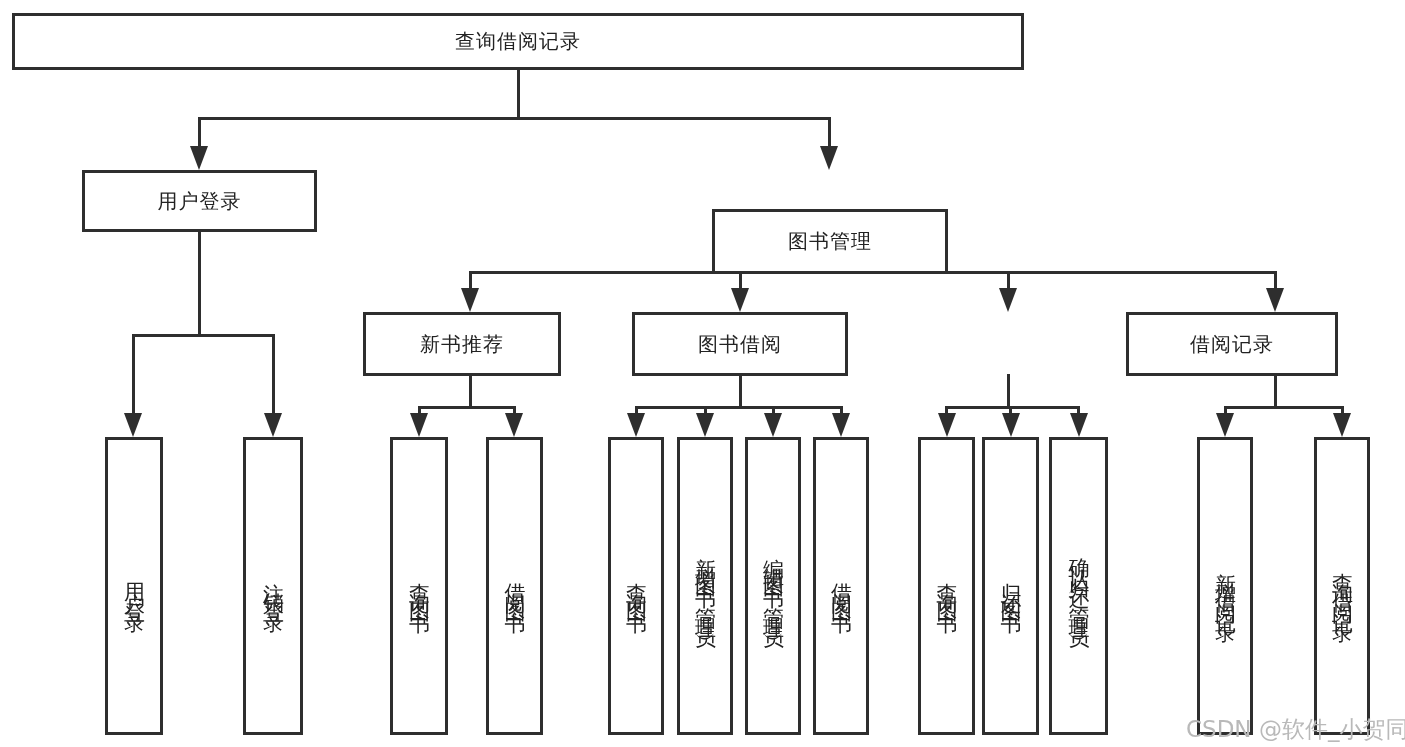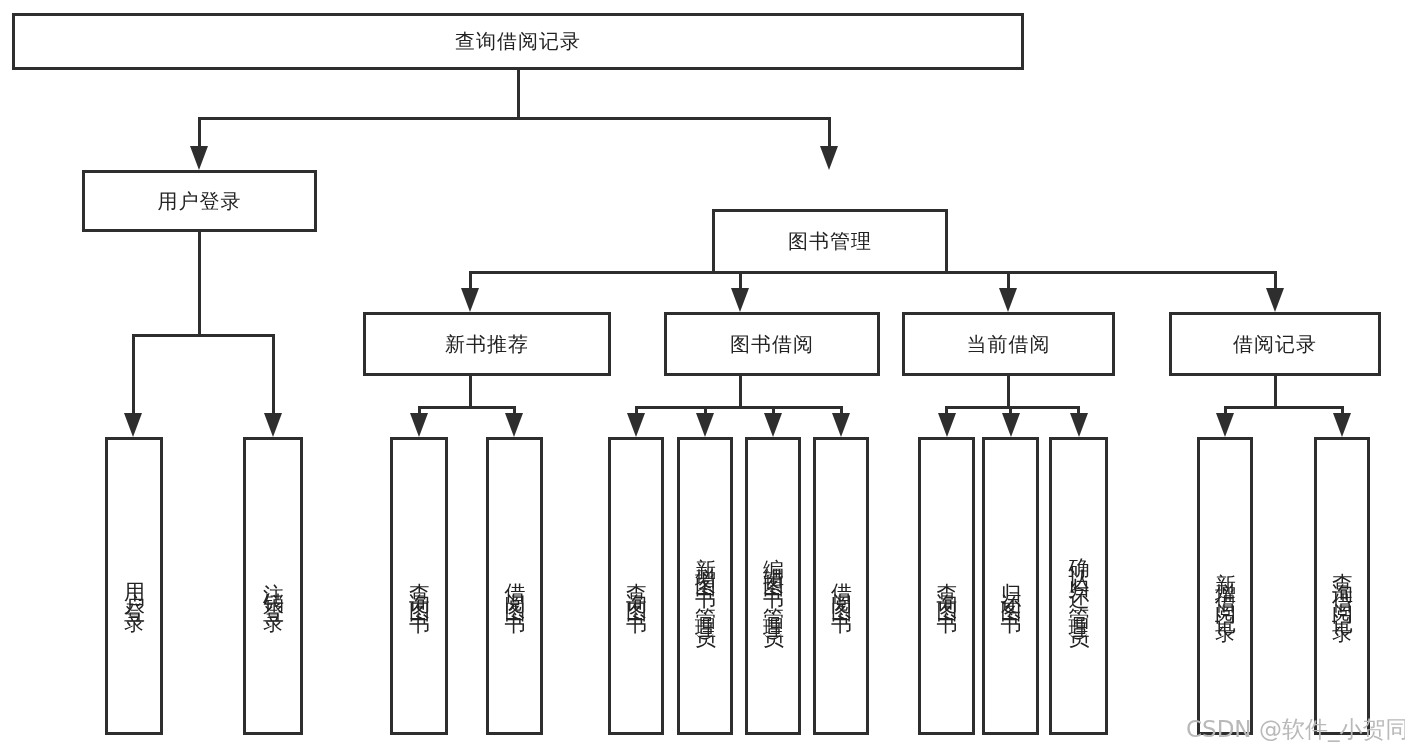--- a/index.html
+++ b/index.html
@@ -100,30 +100,27 @@
   <div class="hl" style="left:469px;  top:271px; width:808px;"></div>
   <div class="vl" style="left:469px;  top:271px; height:19px;"></div>
   <div class="vl" style="left:739px;  top:271px; height:19px;"></div>
   <div class="vl" style="left:1007px; top:271px; height:19px;"></div>
   <div class="vl" style="left:1274px; top:271px; height:19px;"></div>
   <div class="arr" style="left:461px;  top:288px;"></div>
   <div class="arr" style="left:731px;  top:288px;"></div>
   <div class="arr" style="left:999px;  top:288px;"></div>
   <div class="arr" style="left:1266px; top:288px;"></div>
 
-  <div class="box" style="left:363px;  top:312px; width:248px; height:64px;justify-content:center;">
+  <div class="box" style="left:363px;  top:312px; width:198px; height:64px;justify-content:center;">
     <span>新书推荐</span>
   </div>
-  <div class="box" style="left:632px;  top:312px; width:216px; height:64px;margin-left:32px;">
+  <div class="box" style="left:632px;  top:312px; width:216px; height:64px;">
     <span>图书借阅</span>
   </div>
-  <div class="box" style="left:902px;  top:312px; width:213px; height:64px;">
-    <span>当前借阅</span>
-  </div>
-  <div class="box" style="left:1169px; top:312px; width:212px; height:64px;">
+  <div class="box" style="left:1126px; top:312px; width:212px; height:64px;">
     <span>借阅记录</span>
   </div>
 
   <div class="vl" style="left:469px; top:374px; height:35px;"></div>
   <div class="hl" style="left:418px; top:406px; width:98px;"></div>
   <div class="vl" style="left:418px; top:406px; height:9px;"></div>
   <div class="vl" style="left:513px; top:406px; height:9px;"></div>
   <div class="arr" style="left:410px; top:413px;"></div>
   <div class="arr" style="left:505px; top:413px;"></div>
 

